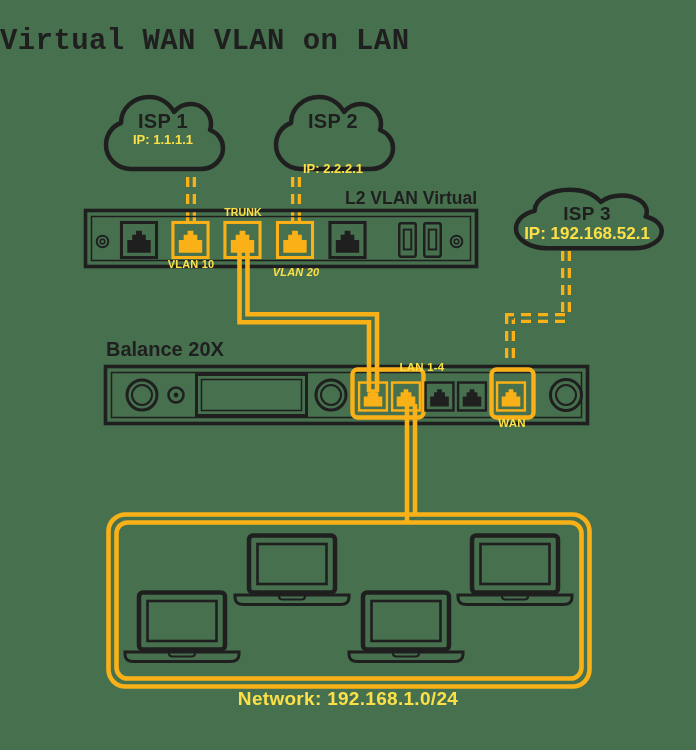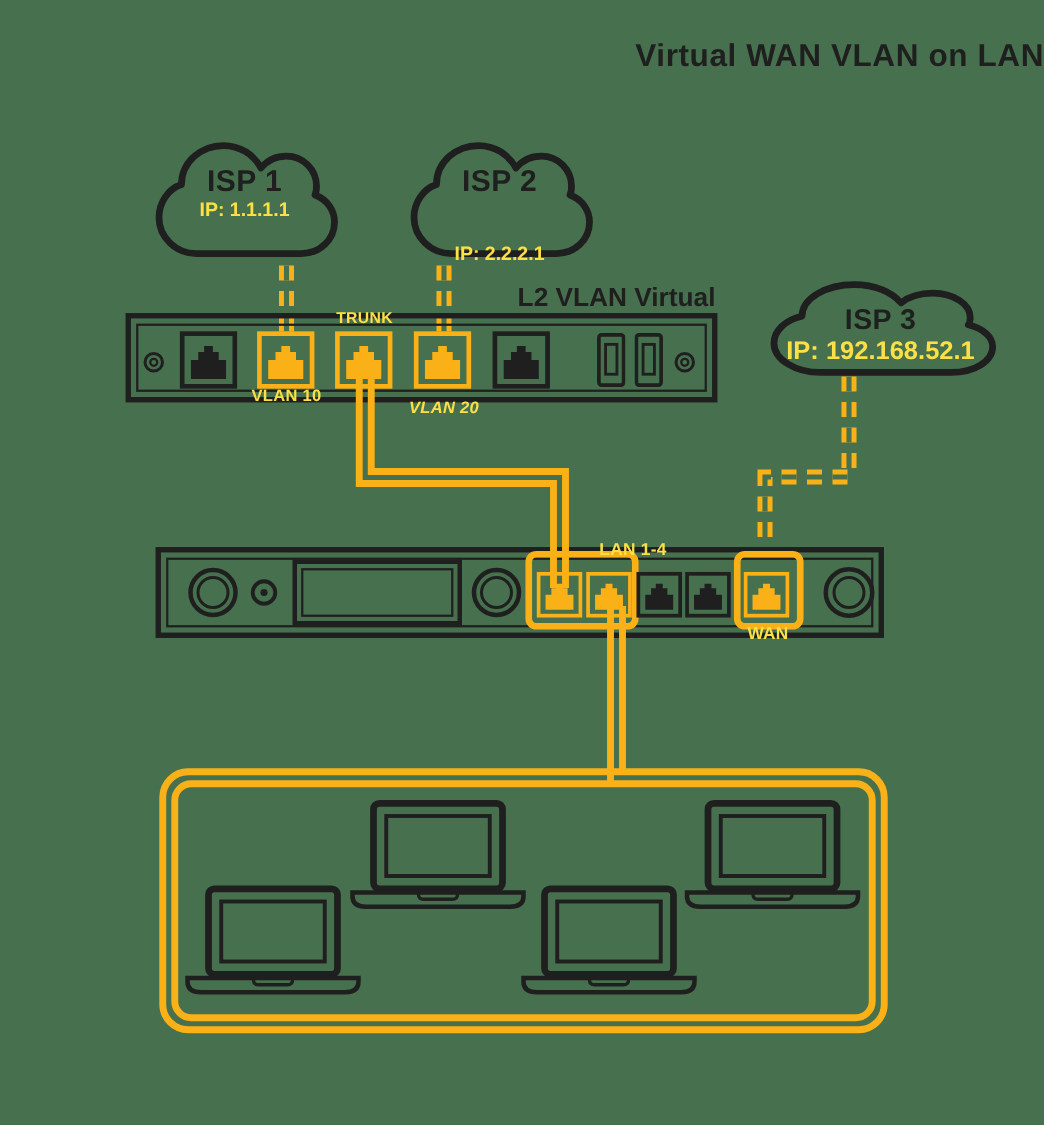--- a/index.html
+++ b/index.html
@@ -3,21 +3,21 @@
 <meta charset="utf-8">
 <style>
   html,body{margin:0;padding:0;background:#47714E;}
   .stage{position:relative;width:696px;height:750px;background:#47714E;
          font-family:"Liberation Sans",sans-serif;overflow:hidden;}
   .stage svg.layer{position:absolute;left:0;top:0;}
   .lbl{position:absolute;font-weight:bold;white-space:nowrap;line-height:1.1;}
   .t-ink{color:#1F1F1F;}
   .t-acc{color:#fde047;}
   .cx{transform:translateX(-50%);}
-  .title{left:0;top:26px;width:100%;text-align:right;font-size:21px;letter-spacing:.4px;}
+  .title{left:0;top:26px;width:100%;text-align:left;font-size:29px;letter-spacing:.4px;font-family:Liberation Mono, monospace;}
   .cloud-name{font-size:20px;letter-spacing:.3px;}
   .cloud-ip{font-size:13px;}
   .switch-label{right:219px;top:189px;font-size:17.5px;}
   .portlbl{font-size:11px;letter-spacing:.2px;}
   .vwan{left:251px;font-size:13.5px;}
   .router-label{left:106px;top:338px;font-size:20px;}
   .net-label{left:348px;top:689px;font-size:19px;letter-spacing:.3px;}
   
   .c-ink{color:#1F1F1F;}
   .c-acc{color:#FAB117;}
@@ -158,16 +158,18 @@
   <div class="lbl cloud-name t-ink cx" style="left:587px;top:204px;font-size:19px;">ISP 3</div>
   <div class="lbl cloud-ip t-acc cx" style="left:587px;top:225px;font-size:17px;">IP: 192.168.52.1</div>
 
   <div class="lbl switch-label t-ink" style="position:absolute;">L2 VLAN Virtual</div>
 
   <div class="lbl portlbl t-acc cx" style="left:243px;top:207px;font-size:10.5px;">TRUNK</div>
   <div class="lbl portlbl t-acc cx" style="left:191px;top:258px;">VLAN 10</div>
   <div class="lbl portlbl t-acc cx" style="left:296px;top:266px;font-style:italic;">VLAN 20</div>
 
 
+  <div class="lbl router-label t-ink">Balance 20X</div>
   <div class="lbl portlbl t-acc cx" style="left:422px;top:361px;font-size:11.5px;">LAN 1-4</div>
   <div class="lbl portlbl t-acc cx" style="left:512px;top:417px;font-size:11.5px;">WAN</div>
 
+  <div class="lbl net-label t-acc cx">Network: 192.168.1.0/24</div>
 </div>
 
 </body></html>

